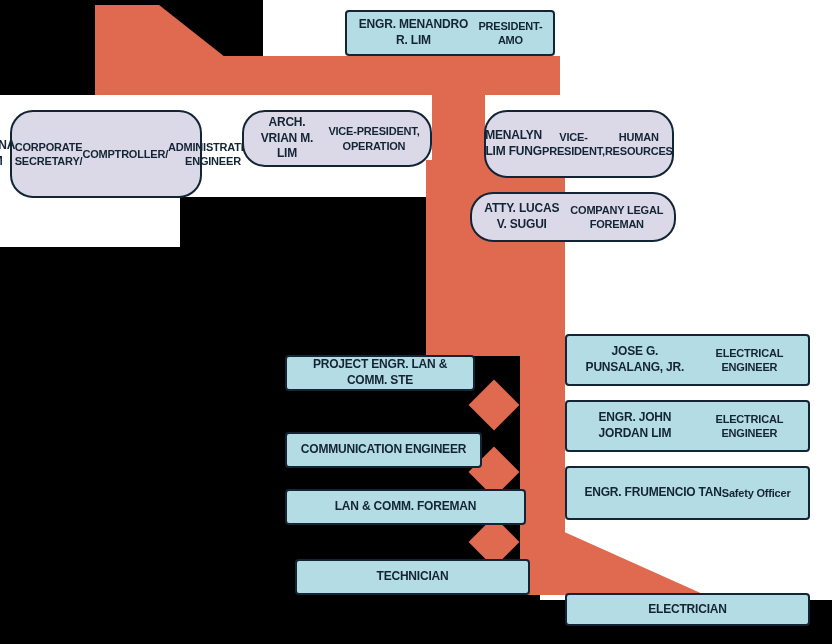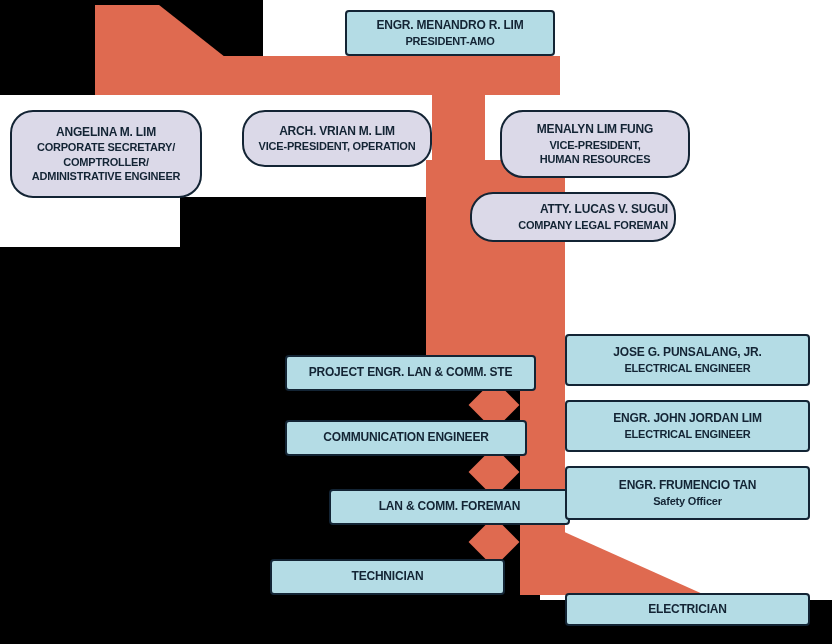--- a/index.html
+++ b/index.html
@@ -19,21 +19,21 @@
       background: #df6a50;
       transform: rotate(45deg);
       z-index: 2;
     }
     .node {
       position: absolute;
       box-sizing: border-box;
       border: 2px solid #132434;
       color: #132434;
       display: flex;
-      flex-direction: column;
+      flex-direction: row;
       justify-content: center;
       align-items: center;
       text-align: center;
       padding: 2px 6px;
       z-index: 3;
       letter-spacing: -0.2px;
     }
     .node.blue { background: #b4dce5; border-radius: 4px; }
     .node.lav  { background: #dbd9e8; border-radius: 23px; margin-top: 17px; }
     .name { font-size: 12px; font-weight: 700; line-height: 1.3; }
@@ -55,27 +55,27 @@
     .s-elbow { left: 520px; top: 525px; width: 185px; height: 70px;
                clip-path: polygon(0 10%, 24% 10%, 100% 100%, 0 100%); }
     .d1 { left: 476px; top: 387px; }
     .d2 { left: 476px; top: 454px; }
     .d3 { left: 476px; top: 524px; }
 
     
     .n-president   { left: 345px; top: 10px;  width: 210px; height: 46px; }
     .n-angelina    { left: 10px;  top: 93px;  width: 192px; height: 88px; }
     .n-vrian       { left: 242px; top: 93px;  width: 190px; height: 57px; align-items: center; }
-    .n-menalyn     { left: 500px; top: 93px;  width: 190px; height: 68px; }
-    .n-lucas       { left: 470px; top: 175px; width: 206px; height: 50px; align-items: flex-end; }
+    .n-menalyn     { left: 484px; top: 93px;  width: 190px; height: 68px; }
+    .n-lucas       { left: 470px; top: 175px; width: 206px; height: 50px; }
     .n-eric        { left: 185px; top: 243px; width: 240px; height: 82px; }
-    .n-proj        { left: 285px; top: 355px; width: 251px; height: 36px; }
-    .n-comm        { left: 285px; top: 420px; width: 242px; height: 36px; }
-    .n-foreman     { left: 285px; top: 489px; width: 241px; height: 36px; margin-left: 44px; }
-    .n-technician  { left: 270px; top: 559px; width: 235px; height: 36px; }
+    .n-proj        { left: 285px; top: 355px; width: 190px; height: 36px; }
+    .n-comm        { left: 285px; top: 432px; width: 197px; height: 36px; }
+    .n-foreman     { left: 285px; top: 489px; width: 241px; height: 36px; }
+    .n-technician  { left: 295px; top: 559px; width: 235px; height: 36px; }
     .n-jose        { left: 565px; top: 334px; width: 245px; height: 52px; }
     .n-john        { left: 565px; top: 400px; width: 245px; height: 52px; }
     .n-frumencio   { left: 565px; top: 466px; width: 245px; height: 54px; }
     .n-electrician { left: 565px; top: 593px; width: 245px; height: 33px; }
   </style>
 </head>
 <body>
 
 <div class="stage">
 

